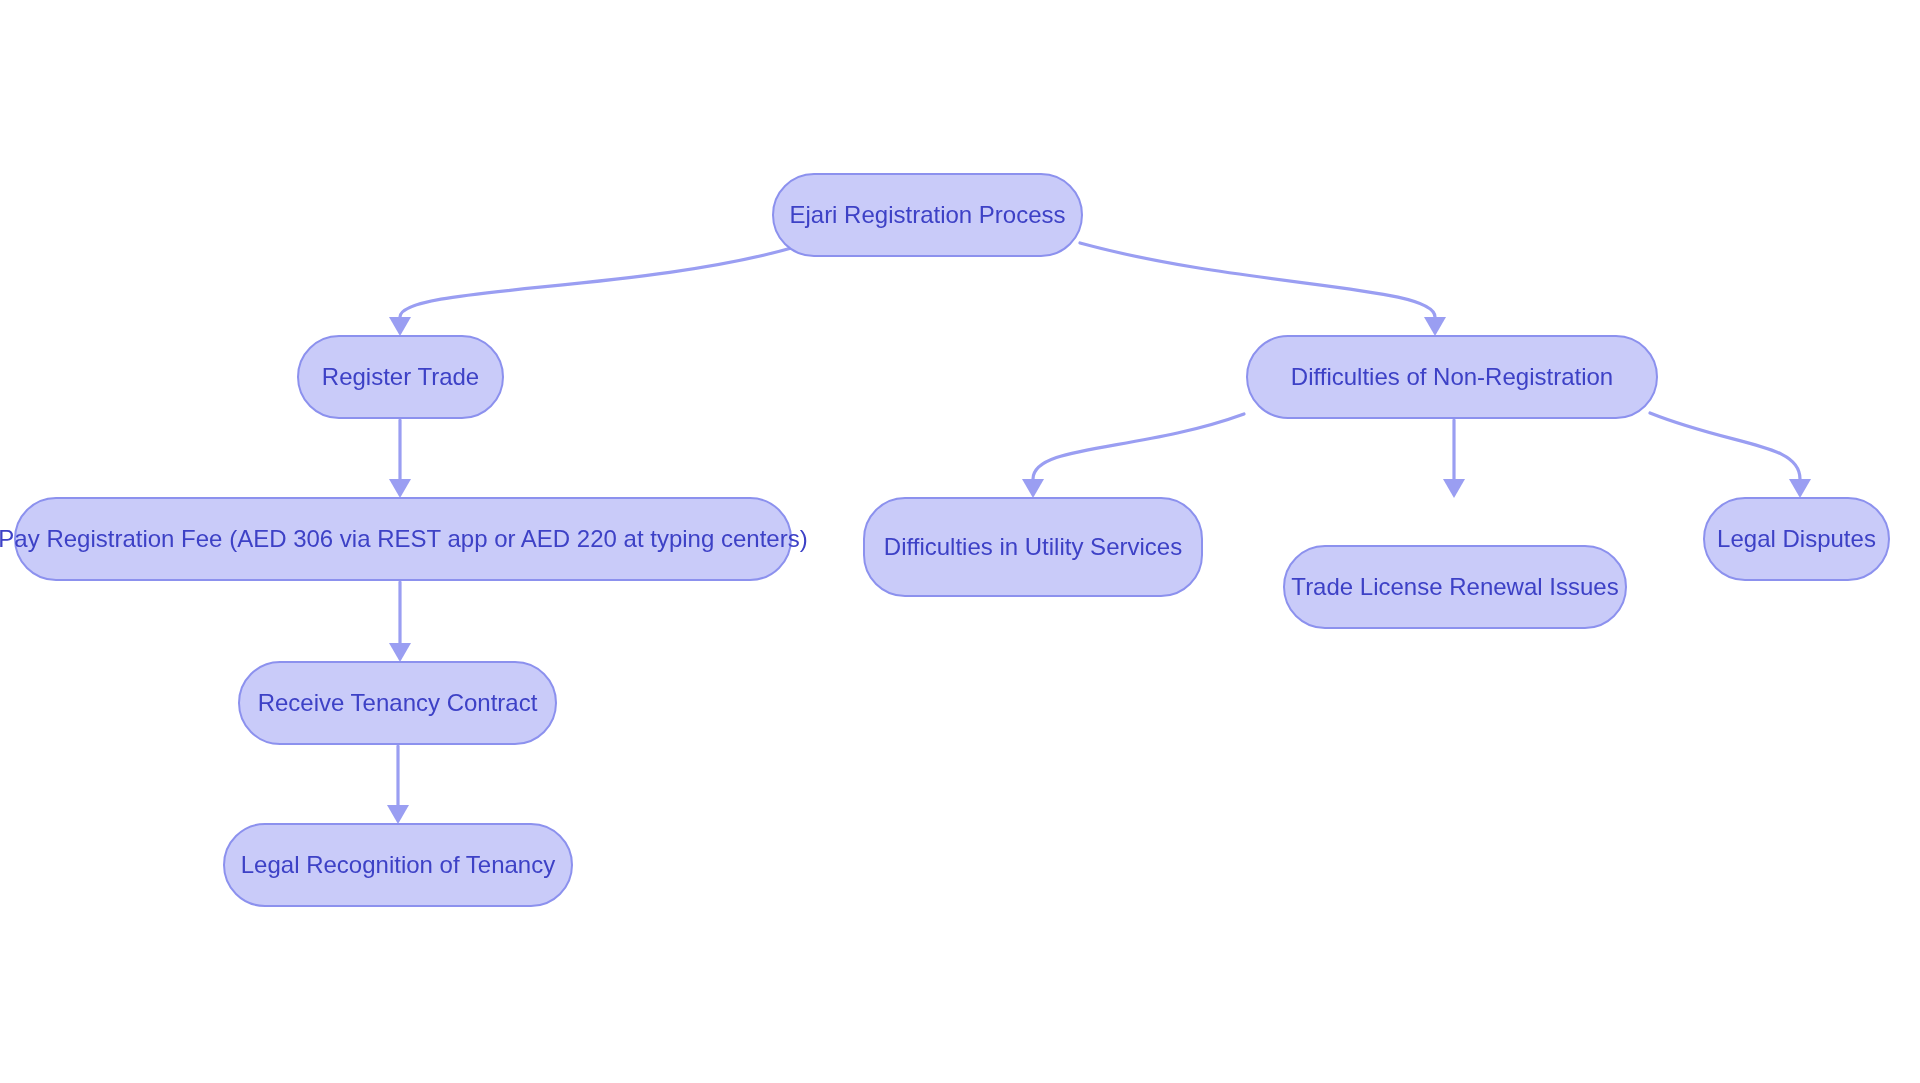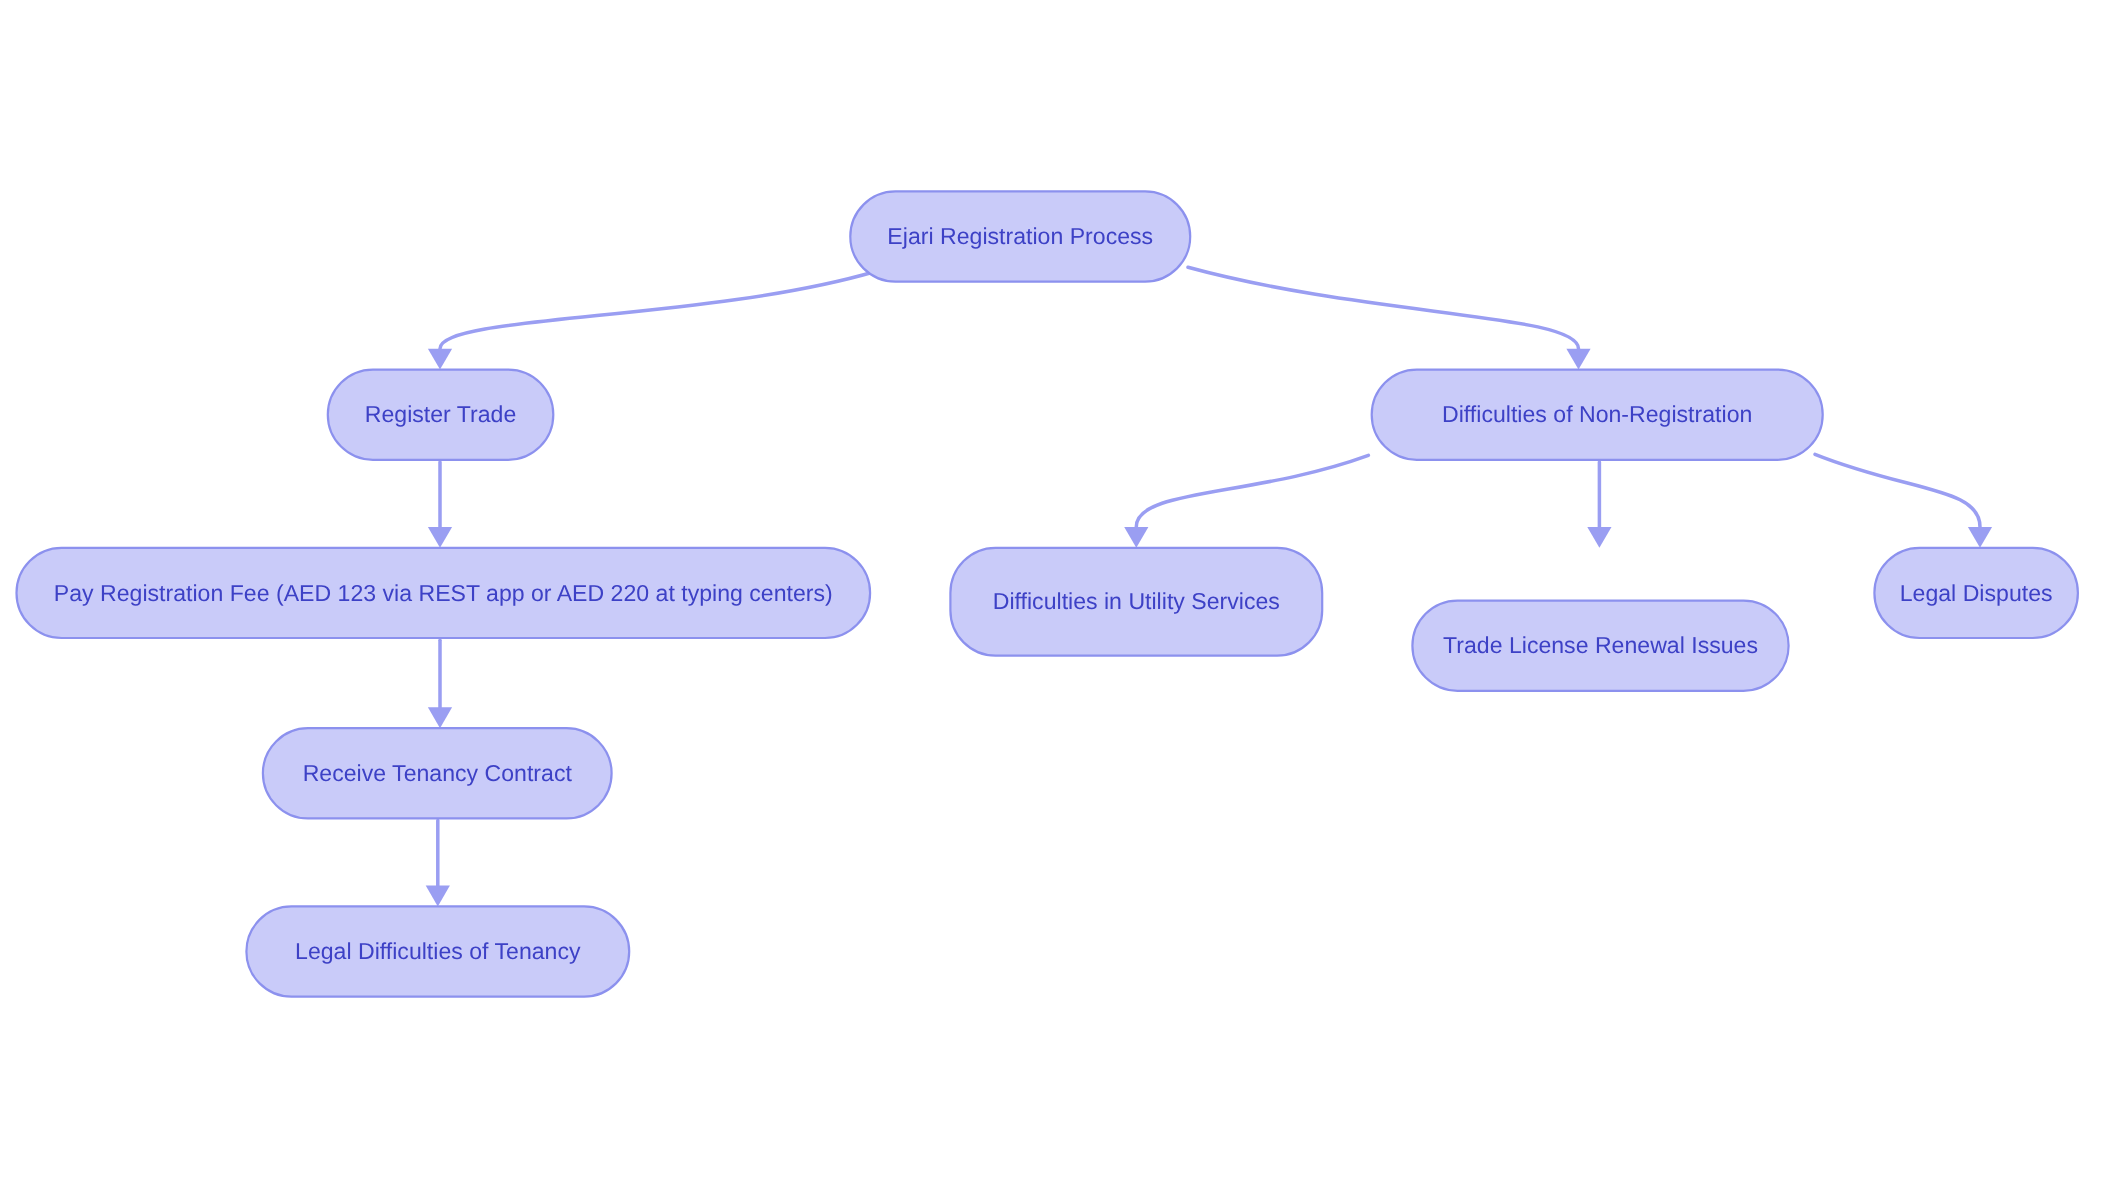--- a/index.html
+++ b/index.html
@@ -35,21 +35,21 @@
   .node {
     position: absolute;
     box-sizing: border-box;
     display: flex;
     align-items: center;
     justify-content: center;
     background: var(--node-fill, #c9cbf9);
     border: 2px solid var(--node-border, #8c91ee);
     border-radius: 42px;
     color: var(--node-text, #3d41c6);
-    font-size: 21px;
+    font-size: 24px;
     line-height: 1;
     white-space: nowrap;
     text-align: left;
     padding: 0 12px;
   }
   
   .n-root          { left: 772px;  top: 173px; width: 311px; height: 84px; }
   .n-register      { left: 297px;  top: 335px; width: 207px; height: 84px; }
   .n-consequences  { left: 1246px; top: 335px; width: 412px; height: 84px; }
   .n-fee           { left: 14px;   top: 497px; width: 778px; height: 84px; }
@@ -106,25 +106,25 @@
       <polygon points="1789,479 1811,479 1800,498"></polygon>
     </g>
   </svg>
 
   <div class="node n-root">Ejari Registration Process</div>
 
   <div class="node n-register">Register Trade</div>
 
   <div class="node n-consequences">Difficulties of Non-Registration</div>
 
-  <div class="node n-fee">Pay Registration Fee (AED 123 via REST app or AED 220 at typing centers)</div>
+  <div class="node n-fee">Pay Registration Fee (AED 306 via REST app or AED 220 at typing centers)</div>
 
   <div class="node n-difficulties">Difficulties in Utility Services</div>
 
   <div class="node n-trade">Trade License Renewal Issues</div>
 
   <div class="node n-disputes">Legal Disputes</div>
 
   <div class="node n-receive">Receive Tenancy Contract</div>
 
-  <div class="node n-recognition">Legal Difficulties of Tenancy</div>
+  <div class="node n-recognition">Legal Recognition of Tenancy</div>
 
 </div>
 
 </body></html>

